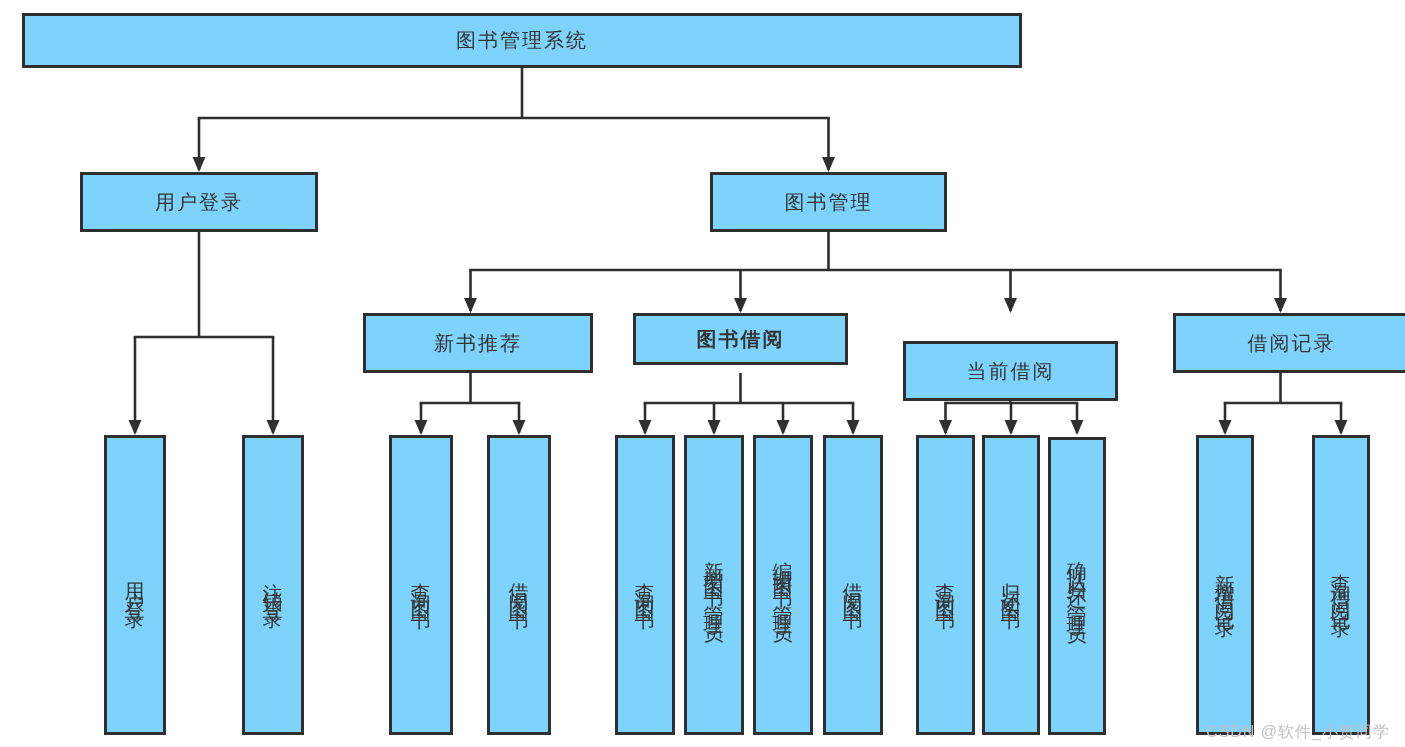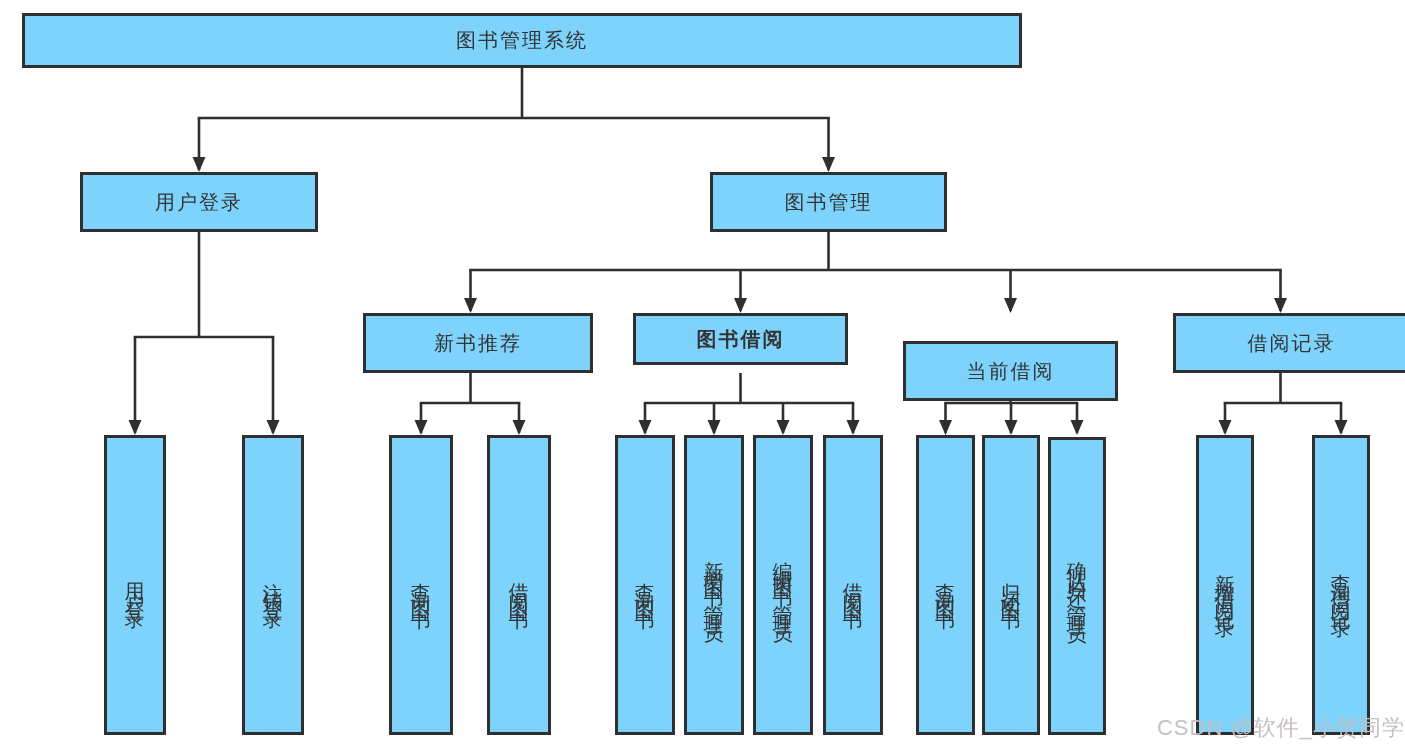--- a/index.html
+++ b/index.html
@@ -39,23 +39,23 @@
   .node-v span {
     writing-mode: vertical-lr;
     text-orientation: mixed;
     font-size: 20px;
     letter-spacing: 9px;
     line-height: 1;
     color: #333333;
   }
   .watermark {
     position: absolute;
-    right: 0;
+    right: 15px;
     bottom: 4px;
-    font-size: 22px;
+    font-size: 16px;
     color: #c6bec1;
     z-index: 3;
     letter-spacing: 1px;
     white-space: nowrap;
   }
 </style>
 </head>
 <body>
 
 <div class="canvas">

